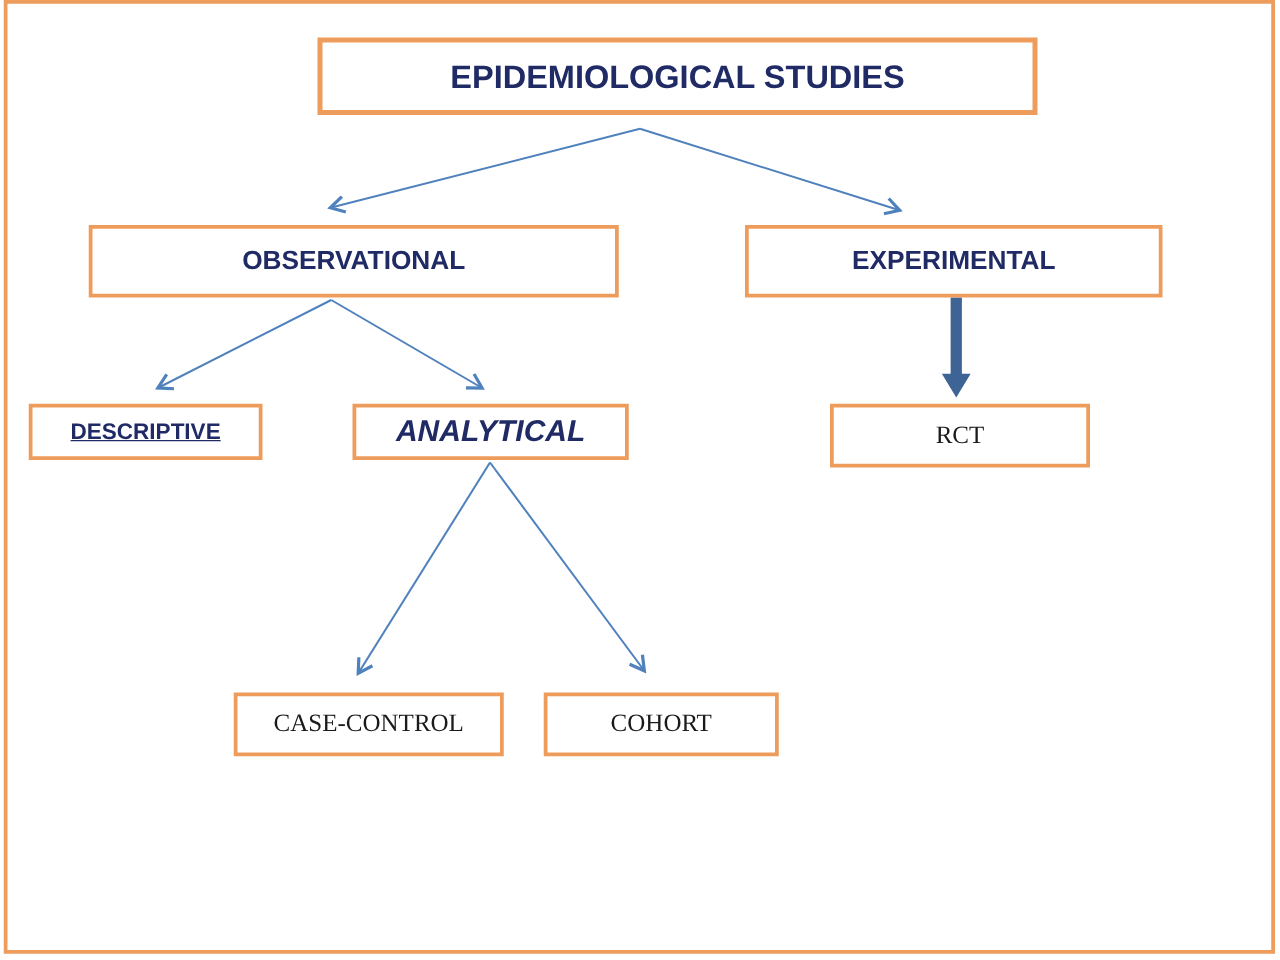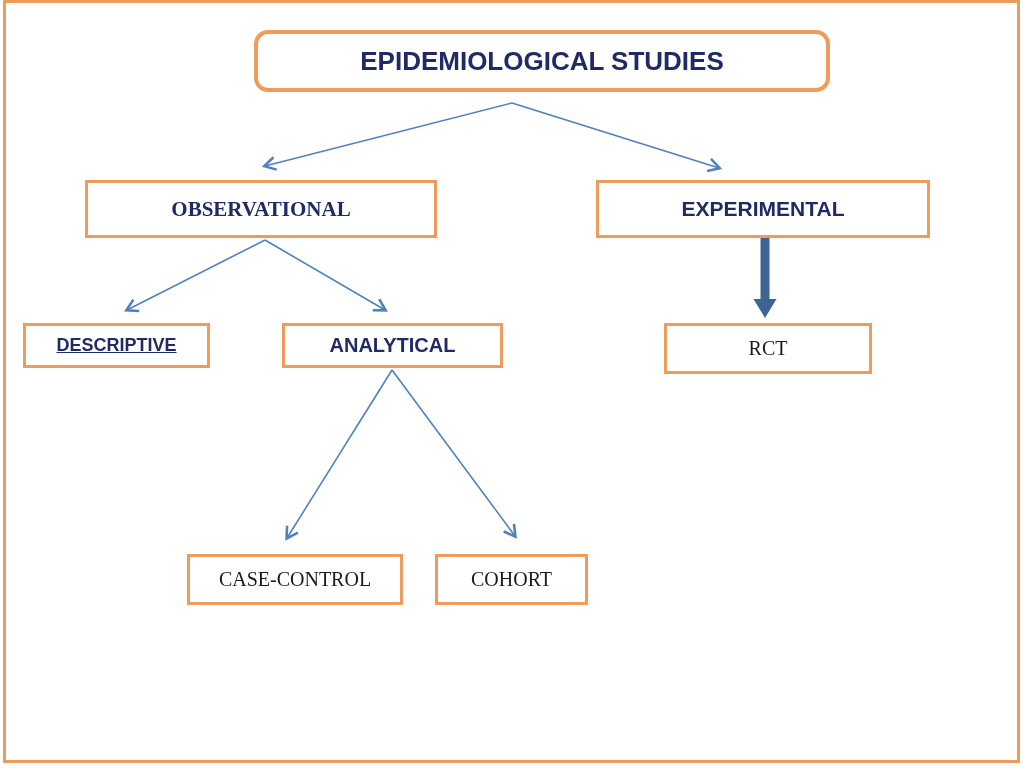--- a/index.html
+++ b/index.html
@@ -45,28 +45,28 @@
   }
   .heading {
     color: #202B66;
     font-weight: bold;
   }
   .plain {
     color: #1A1A1A;
     font-weight: normal;
     font-family: Liberation Serif, serif;
   }
-  .node-root        { left: 254px; top: 30px;  width: 576px; height: 62px; border-width: 4px; font-size: 26px; border-radius: 14px; }
-  .node-observational { left: 85px;  top: 180px; width: 352px; height: 58px; font-size: 21px; font-family: Liberation Serif, serif; }
+  .node-root        { left: 254px; top: 30px;  width: 576px; height: 62px; border-width: 4px; font-size: 26px; }
+  .node-observational { left: 71px;  top: 180px; width: 424px; height: 58px; font-size: 21px; }
   .node-experimental  { left: 596px; top: 180px; width: 334px; height: 58px; font-size: 21px; }
   .node-descriptive   { left: 23px;  top: 323px; width: 187px; height: 45px; font-size: 18px; text-decoration: underline; }
-  .node-analytical    { left: 282px; top: 323px; width: 221px; height: 45px; font-size: 20px; }
+  .node-analytical    { left: 282px; top: 323px; width: 221px; height: 45px; font-size: 24px; font-style: italic; }
   .node-rct           { left: 664px; top: 323px; width: 208px; height: 51px; font-size: 20px; }
   .node-case-control  { left: 187px; top: 554px; width: 216px; height: 51px; font-size: 20px; }
-  .node-cohort        { left: 435px; top: 554px; width: 153px; height: 51px; font-size: 20px; }
+  .node-cohort        { left: 435px; top: 554px; width: 188px; height: 51px; font-size: 20px; }
 </style>
 </head>
 <body>
 
 <div class="slide">
 
   <svg class="arrow-layer" viewBox="0 0 1024 768" xmlns="http://www.w3.org/2000/svg">
     <defs>
       <marker id="thinHead" viewBox="0 0 10 10" refX="7.5" refY="5" markerWidth="10" markerHeight="10" orient="auto-start-reverse">
         <path d="M1,1 L8,5 L1,9" fill="none" stroke="#4F81BD" stroke-width="1.6"></path>

